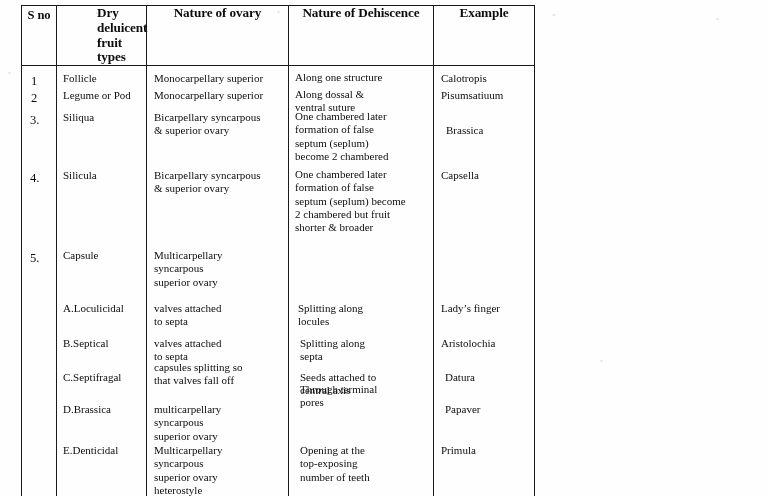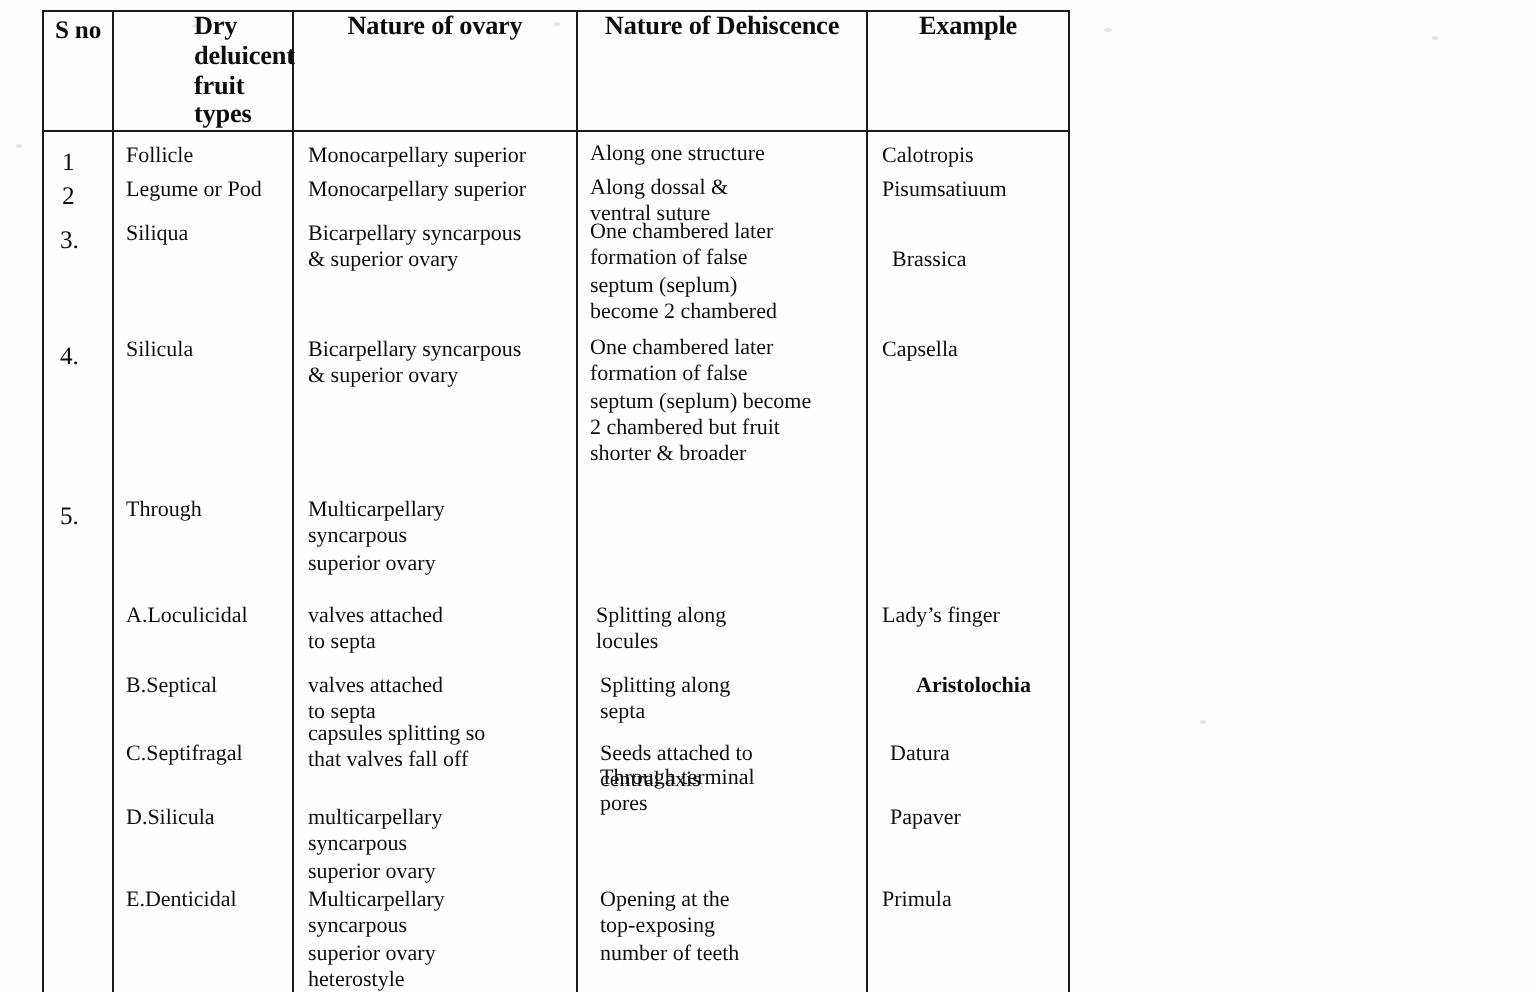--- a/index.html
+++ b/index.html
@@ -147,25 +147,25 @@
             <span class="frag sno-frag" style="left:8px;  top:185px;">5.</span>
           </div>
         </td>
 
         <td class="body-cell">
           <div class="cellbox">
             <span class="frag" style="left:6px; top:6px;">Follicle</span>
             <span class="frag" style="left:6px; top:23px;">Legume or Pod</span>
             <span class="frag" style="left:6px; top:45px;">Siliqua</span>
             <span class="frag" style="left:6px; top:103px;">Silicula</span>
-            <span class="frag" style="left:6px; top:183px;">Through</span>
+            <span class="frag" style="left:6px; top:183px;">Capsule</span>
             <span class="frag" style="left:6px; top:236px;">A.Loculicidal</span>
             <span class="frag" style="left:6px; top:271px;">B.Septical</span>
             <span class="frag" style="left:6px; top:305px;">C.Septifragal</span>
-            <span class="frag" style="left:6px; top:337px;">D.Silicula</span>
+            <span class="frag" style="left:6px; top:337px;">D.Brassica</span>
             <span class="frag" style="left:6px; top:378px;">E.Denticidal</span>
           </div>
         </td>
 
         <td class="body-cell">
           <div class="cellbox">
             <span class="frag ml" style="left:7px; top:6px;">Monocarpellary superior</span>
             <span class="frag ml" style="left:7px; top:23px;">Monocarpellary superior</span>
             <span class="frag ml" style="left:7px; top:45px;">Bicarpellary syncarpous
 &amp; superior ovary</span>
@@ -218,21 +218,21 @@
           </div>
         </td>
 
         <td class="body-cell">
           <div class="cellbox">
             <span class="frag" style="left:7px;  top:6px;">Calotropis</span>
             <span class="frag" style="left:7px;  top:23px;">Pisumsatiuum</span>
             <span class="frag" style="left:12px; top:58px;">Brassica</span>
             <span class="frag" style="left:7px;  top:103px;">Capsella</span>
             <span class="frag" style="left:7px;  top:236px;">Lady’s finger</span>
-            <span class="frag" style="left:24px;  top:271px;font-weight:bold;">Aristolochia</span>
+            <span class="frag" style="left:7px;  top:271px;">Aristolochia</span>
             <span class="frag" style="left:11px; top:305px;">Datura</span>
             <span class="frag" style="left:11px; top:337px;">Papaver</span>
             <span class="frag" style="left:7px;  top:378px;">Primula</span>
           </div>
         </td>
 
       </tr>
     </tbody>
   </table>
 </div>

